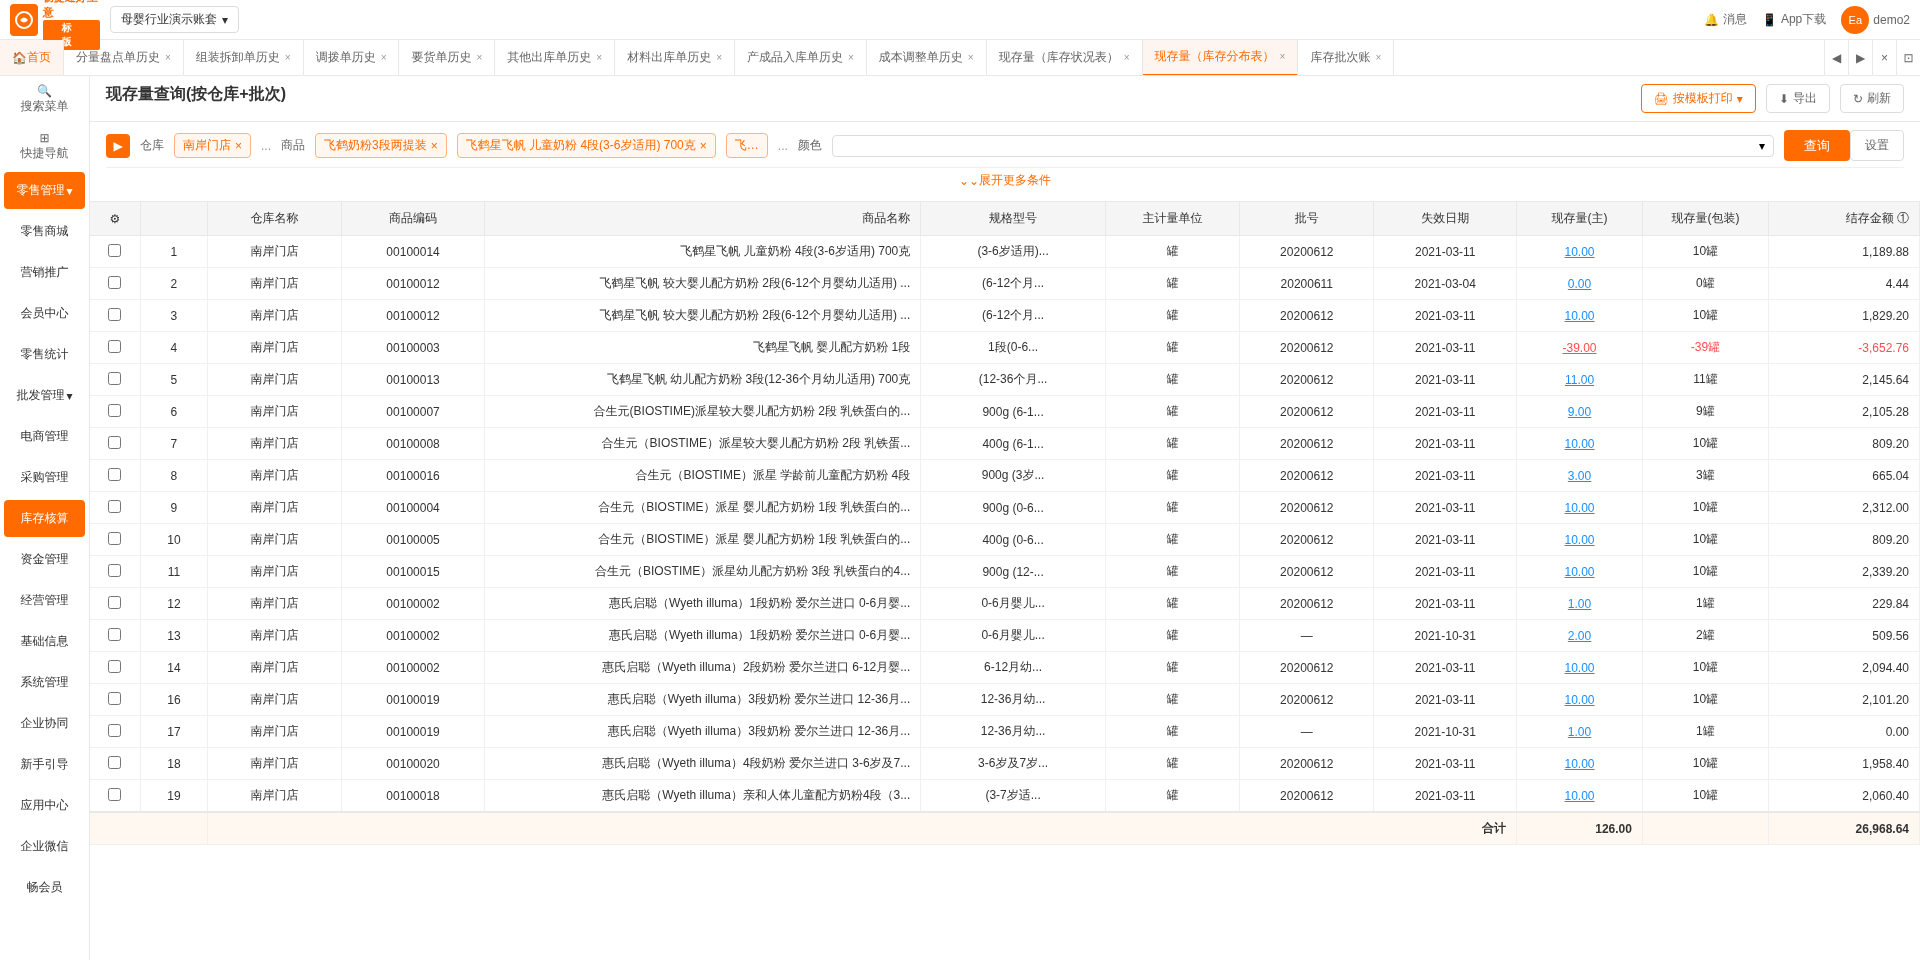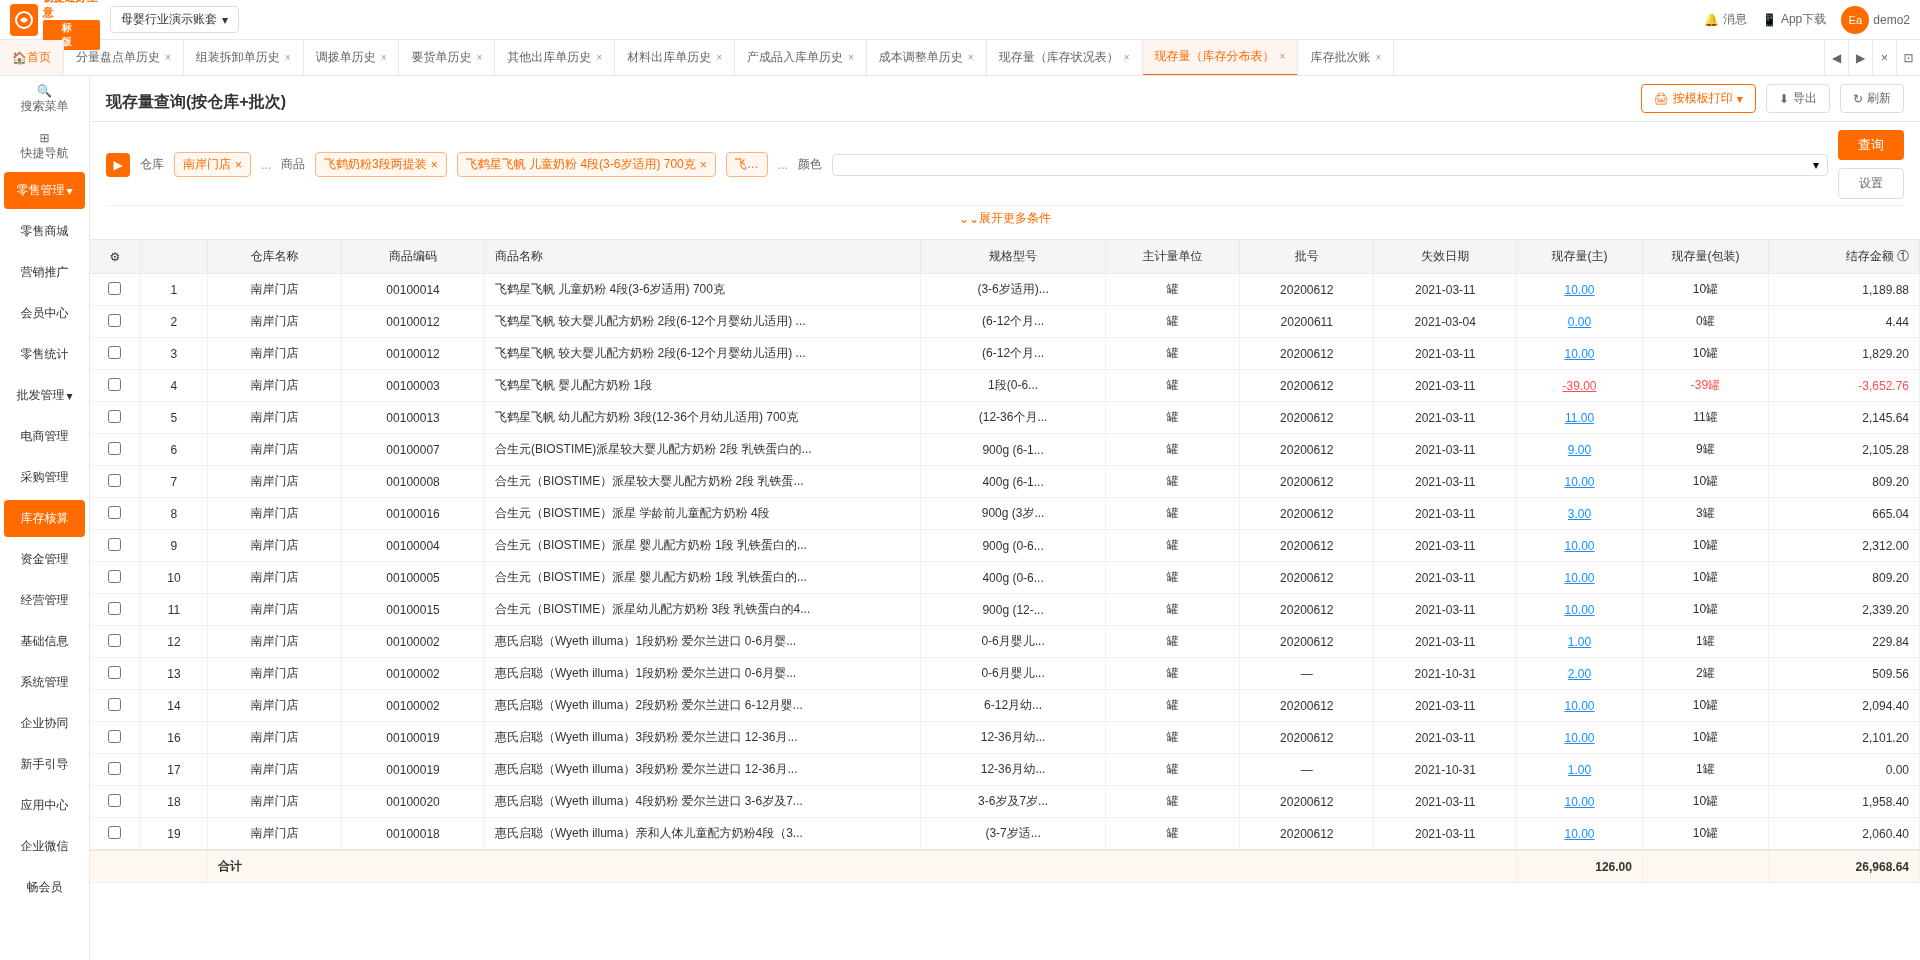--- a/index.html
+++ b/index.html
@@ -33,42 +33,42 @@
     .sidebar-search { padding: 8px 6px; color: #666; text-align: center; cursor: pointer; font-size: 12px; }
     .sidebar-nav { padding: 8px 6px; color: #666; text-align: center; cursor: pointer; font-size: 12px; }
     .sidebar-item { padding: 10px 6px; text-align: center; cursor: pointer; color: #333; font-size: 12px; border-radius: 4px; margin: 2px 4px; }
     .sidebar-item.active { background: #ff6b00; color: white; }
     .sidebar-item.has-arrow { display: flex; align-items: center; justify-content: center; gap: 2px; }
     
     
     .content { flex: 1; overflow: hidden; display: flex; flex-direction: column; }
     
     
-    .page-header { background: #fff; padding: 8px 16px; display: flex; align-items: flex-end; justify-content: space-between; border-bottom: 1px solid #e8e8e8; }
+    .page-header { background: #fff; padding: 8px 16px; display: flex; align-items: flex-start; justify-content: space-between; border-bottom: 1px solid #e8e8e8; }
     .page-title { font-size: 16px; font-weight: bold; color: #333; }
     .header-actions { display: flex; align-items: center; gap: 10px; }
     .btn-print { display: flex; align-items: center; gap: 4px; padding: 5px 12px; border: 1px solid #ff6b00; border-radius: 4px; color: #ff6b00; cursor: pointer; background: white; }
     .btn-export { display: flex; align-items: center; gap: 4px; padding: 5px 12px; border: 1px solid #ddd; border-radius: 4px; color: #666; cursor: pointer; background: white; }
     .btn-refresh { display: flex; align-items: center; gap: 4px; padding: 5px 12px; border: 1px solid #ddd; border-radius: 4px; color: #666; cursor: pointer; background: white; }
     .filter-expand-btn { width: 24px; height: 24px; background: #ff6b00; border-radius: 4px; display: flex; align-items: center; justify-content: center; color: white; cursor: pointer; flex-shrink: 0; }
     .filter-label { color: #666; white-space: nowrap; }
     .filter-tag { display: flex; align-items: center; gap: 4px; background: #fff7f0; border: 1px solid #ffb380; border-radius: 4px; padding: 3px 8px; color: #ff6b00; font-size: 12px; }
     .filter-tag .remove { cursor: pointer; color: #ff6b00; }
     
     
     .btn-query { background: #ff6b00; color: white; border: none; border-radius: 4px; padding: 6px 20px; cursor: pointer; font-size: 13px; }
-    .btn-settings { background: white; color: #666; border: 1px solid #ddd; border-radius: 4px; padding: 6px 20px; cursor: pointer; font-size: 12px; }
+    .btn-settings { background: white; color: #666; border: 1px solid #ddd; border-radius: 4px; padding: 6px 14px; cursor: pointer; font-size: 12px; }
     
     
     .table-container { flex: 1; overflow: auto; background: #fff; margin: 0; }
     table { width: 100%; border-collapse: collapse; table-layout: fixed; }
     thead { background: #f5f5f5; position: sticky; top: 0; z-index: 10; }
     th { padding: 8px 10px; text-align: center; color: #333; font-weight: normal; border-bottom: 1px solid #e8e8e8; border-right: 1px solid #e8e8e8; white-space: nowrap; overflow: hidden; text-overflow: ellipsis; }
     td { padding: 7px 10px; text-align: center; border-bottom: 1px solid #f0f0f0; border-right: 1px solid #f0f0f0; color: #333; white-space: nowrap; overflow: hidden; text-overflow: ellipsis; }
-    .text-left { text-align: left; }
+    .text-left { text-align: right; }
     .text-right { text-align: right; }
     .link-text { color: #1890ff; text-decoration: underline; cursor: pointer; }
     .red-text { color: #ff4d4f; }
     .col-checkbox { width: 30px; }
     .col-no { width: 40px; }
     .col-warehouse { width: 80px; }
     .col-code { width: 85px; }
     .col-name { width: 260px; }
     .col-spec { width: 110px; }
     .col-unit { width: 80px; }
@@ -79,21 +79,21 @@
     .col-balance { width: 90px; }
     
     
     .footer-row td { background: #fff8f0; font-weight: bold; border-top: 2px solid #e8e8e8; }
     
     
     ::-webkit-scrollbar { width: 6px; height: 6px; }
     ::-webkit-scrollbar-track { background: #f1f1f1; }
     ::-webkit-scrollbar-thumb { background: #ccc; border-radius: 3px; }
     
-    .filter-right { margin-left: auto; display: flex; gap: 8px; flex-direction: column; }
+    .filter-right { margin-left: auto; display: flex; gap: 0; }
     
     .nav-tabs-container { display: flex; overflow: hidden; flex: 1; }
   </style>
 </head>
 <body>
 
 <div class="top-bar">
   <div class="logo">
     <div class="logo-icon">
       <svg width="20" height="20" viewBox="0 0 20 20">

